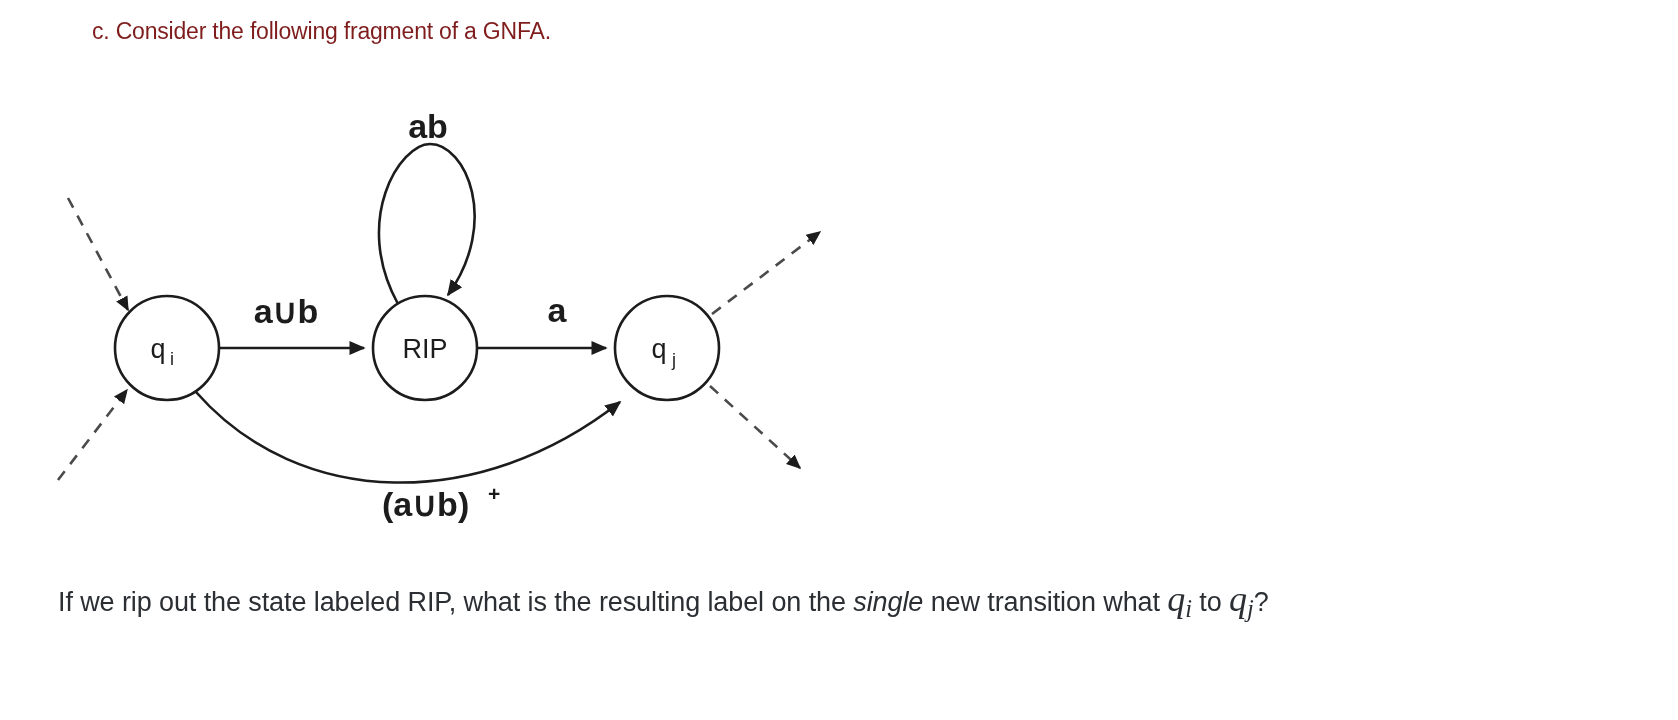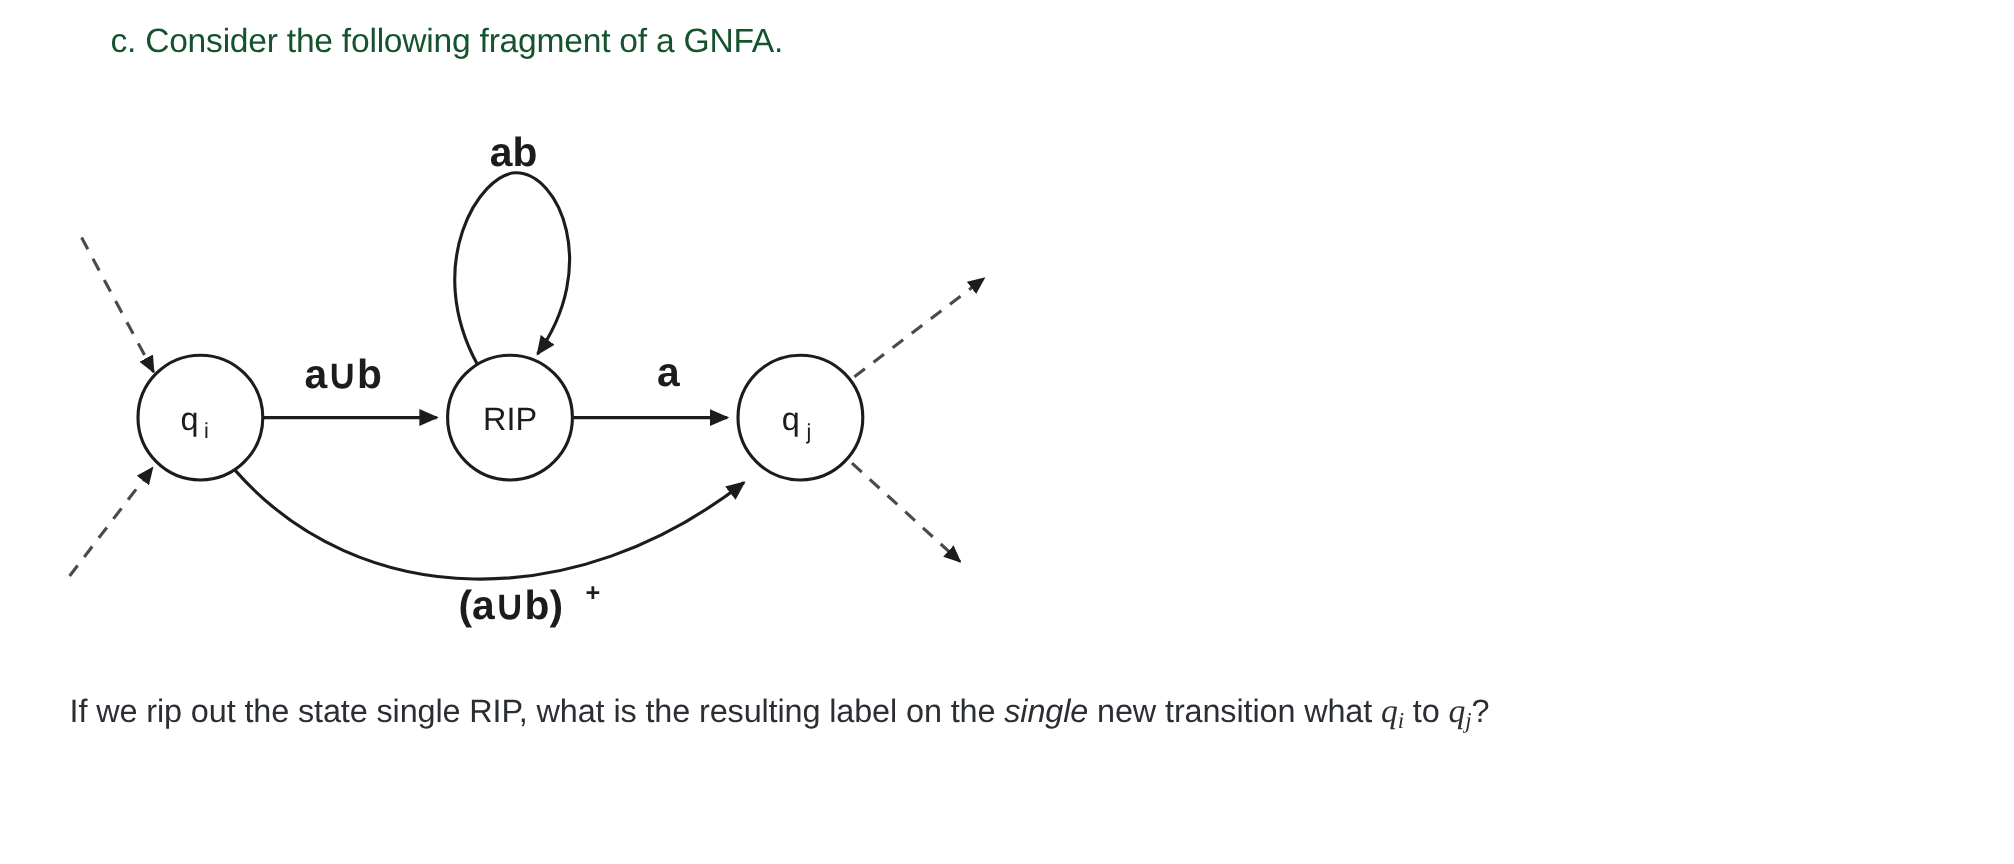--- a/index.html
+++ b/index.html
@@ -13,24 +13,24 @@
     position: relative;
     overflow: hidden;
     font-family: "Liberation Sans", sans-serif;
     color: #2b2f33;
   }
 
   #prompt-line {
     position: absolute;
     left: 92px;
     top: 18px;
-    font-size: 28px;
+    font-size: 23px;
     font-weight: 400;
     letter-spacing: -0.2px;
-    color: #14532d;
+    color: #7f1d1d;
     white-space: nowrap;
   }
 
   #diagram-wrap {
     position: absolute;
     left: 0px;
     top: 80px;
     width: 900px;
     height: 470px;
   }
@@ -89,21 +89,21 @@
     color: #2b2f33;
     white-space: nowrap;
   }
   #question-line .ital {
     font-style: italic;
     margin-top: 20px;
   }
   .mathvar {
     font-family: "Liberation Serif", serif;
     font-style: italic;
-    font-size: 28px;
+    font-size: 36px;
   }
   .mathvar sub {
     font-family: "Liberation Serif", serif;
     font-style: italic;
     font-size: 0.68em;
     vertical-align: -0.24em;
   }
 </style>
 </head>
 <body>
@@ -161,14 +161,14 @@
     <text class="edge-label" x="557" y="242" text-anchor="middle">a</text>
 
     <g>
       <text class="edge-label" x="382" y="436" text-anchor="start">(a∪b)</text>
       <text class="edge-label-sup" x="488" y="421" text-anchor="start">+</text>
     </g>
   </svg>
 </div>
 
 <div id="question-line">
-  <span>If we rip out the state single RIP, what is the resulting label on the </span><span class="ital">single</span><span> new transition what </span><span class="mathvar"><span>q</span><sub>i</sub></span><span> to </span><span class="mathvar"><span>q</span><sub>j</sub></span><span>?</span>
+  <span>If we rip out the state labeled RIP, what is the resulting label on the </span><span class="ital">single</span><span> new transition what </span><span class="mathvar"><span>q</span><sub>i</sub></span><span> to </span><span class="mathvar"><span>q</span><sub>j</sub></span><span>?</span>
 </div>
 
 </body></html>

